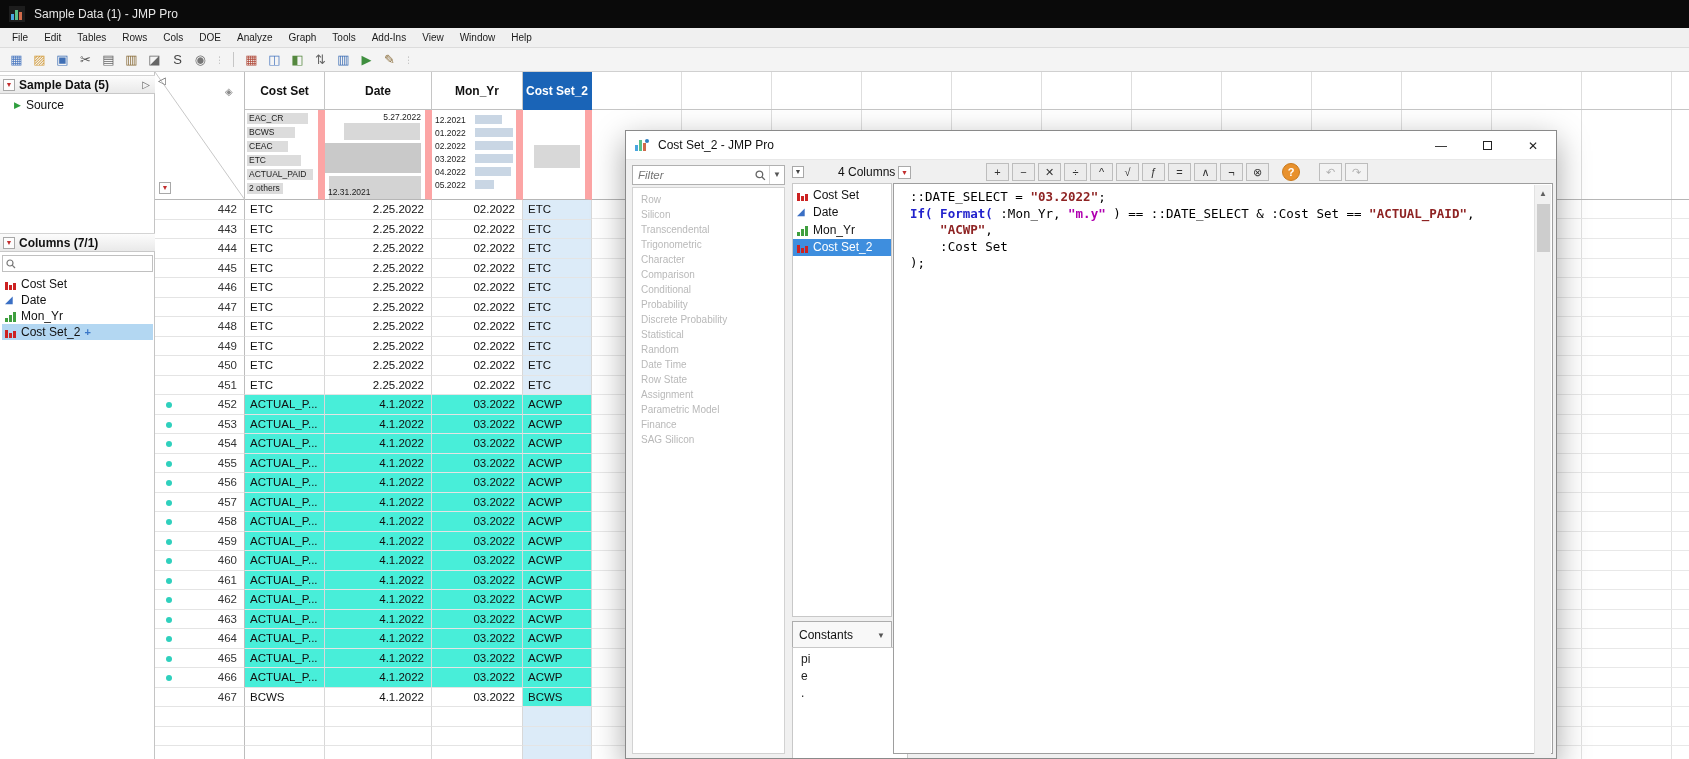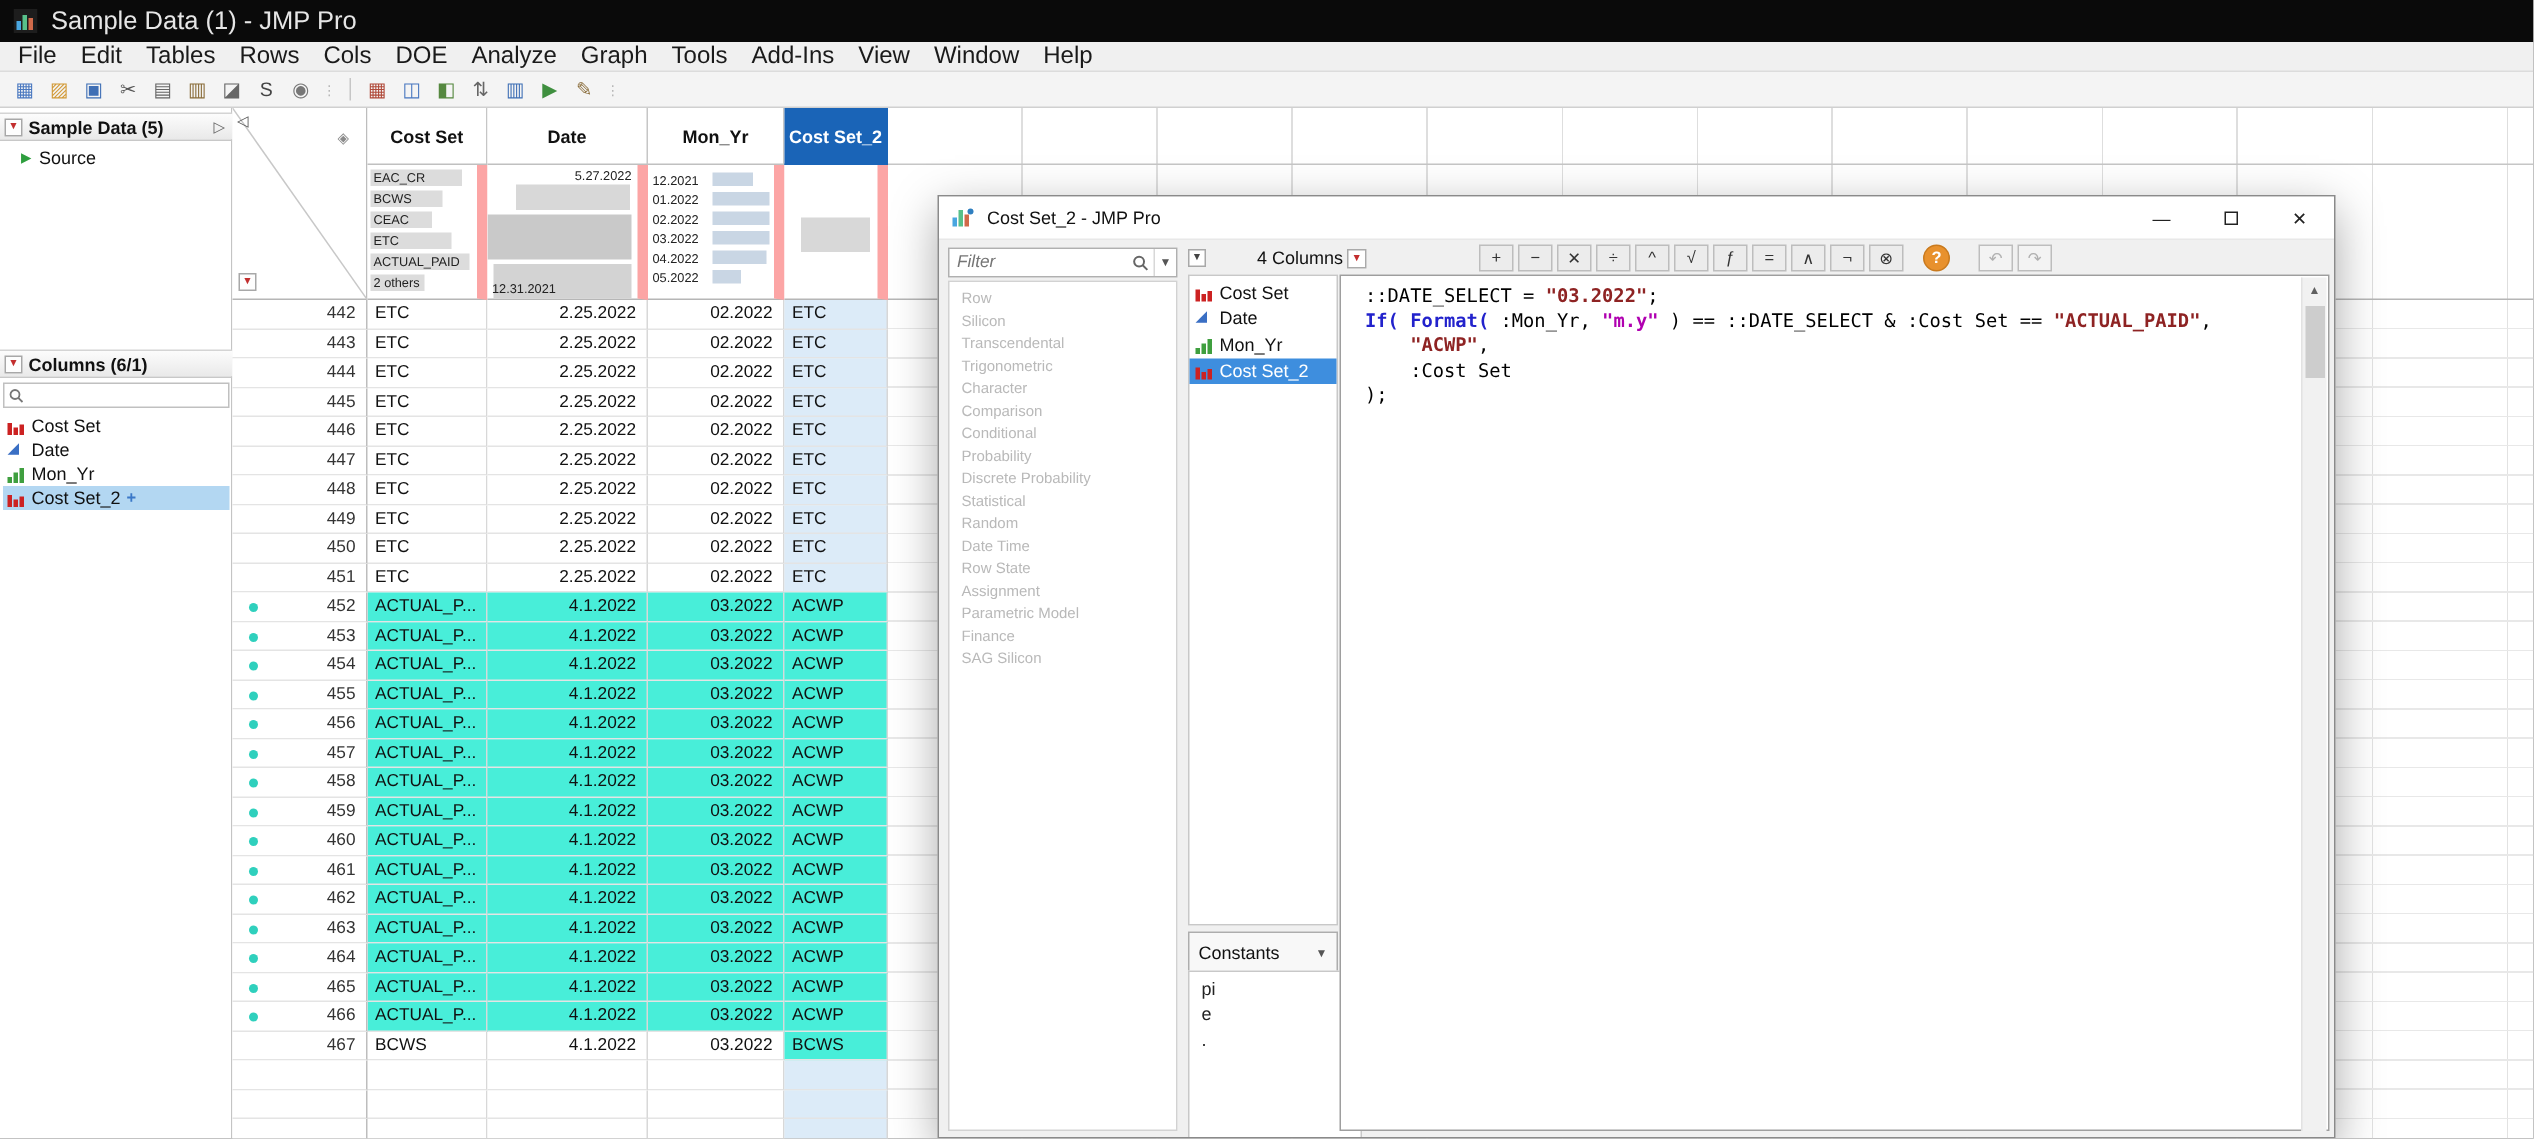--- a/index.html
+++ b/index.html
@@ -2,25 +2,25 @@
 <html><head>
 <meta charset="utf-8">
 <style>
 *{margin:0;padding:0;box-sizing:border-box;}
 html,body{background:#888;}
 #root{position:relative;width:1689px;height:759px;background:#fff;font-family:"Liberation Sans",sans-serif;overflow:hidden;}
 
 
 .titlebar{position:absolute;left:0;top:0;width:100%;height:28px;background:#0a0a0a;display:flex;align-items:center;}
 .app-icon{margin-left:9px;width:16px;height:16px;flex:none;}
-.title-text{color:#e6e6e6;font-size:17px;margin-left:9px;}
+.title-text{color:#e6e6e6;font-size:12px;margin-left:9px;}
 
 
 .menubar{position:absolute;left:0;top:28px;width:100%;height:20px;background:#f0f0f0;border-bottom:1px solid #dcdcdc;display:flex;align-items:center;padding-left:4px;}
-.menu-item{font-size:16px;color:#1a1a1a;padding:17px 8px;line-height:20px;}
+.menu-item{font-size:10px;color:#1a1a1a;padding:17px 8px;line-height:20px;}
 
 
 .toolbar{position:absolute;left:0;top:48px;width:100%;height:24px;background:#f4f4f4;border-bottom:1px solid #d0d0d0;display:flex;align-items:center;padding-left:5px;}
 .tbtn{width:21px;height:20px;display:flex;align-items:center;justify-content:center;font-size:13px;margin:0 1px;}
 .tsep{width:1px;height:15px;background:#c6c6c6;margin:0 6px;}
 .tgrip{color:#b5b5b5;font-size:9px;margin:0 3px;}
 
 
 .sidebar{position:absolute;left:0;top:72px;width:155px;height:687px;background:#fff;border-right:1px solid #c4c4c4;}
 .panel-header{position:absolute;left:0;width:155px;height:19px;background:linear-gradient(#fcfcfc,#e9e9e9);border-top:1px solid #d4d4d4;border-bottom:1px solid #c8c8c8;display:flex;align-items:center;padding:0 3px;}
@@ -229,21 +229,21 @@
       <span class="red-tri-box">▼</span>
       <span class="ph-label">Sample Data (5)</span>
       <span class="expand-arrow">▷</span>
     </div>
     <div class="source-item">
       <span class="green-tri">▶</span>
       <span>Source</span>
     </div>
     <div class="panel-header ph2">
       <span class="red-tri-box">▼</span>
-      <span class="ph-label">Columns (6/1)</span>
+      <span class="ph-label">Columns (7/1)</span>
     </div>
     <div class="search-box">
       <svg class="mag" width="10" height="10" viewBox="0 0 10 10">
           <circle cx="4" cy="4" r="3" fill="none" stroke="#777" stroke-width="1.2"></circle>
           <line x1="6.2" y1="6.2" x2="9" y2="9" stroke="#777" stroke-width="1.2"></line>
         </svg>
       <input type="text" style="">
     </div>
     <div class="col-list">
         <div class="col-item">

